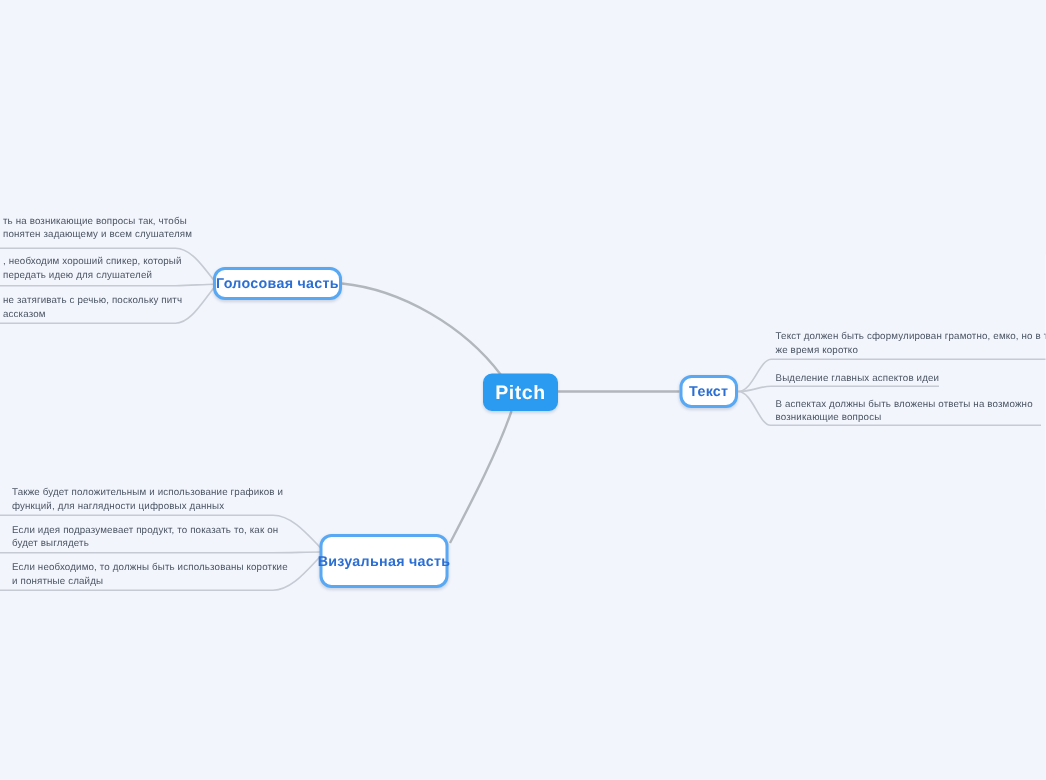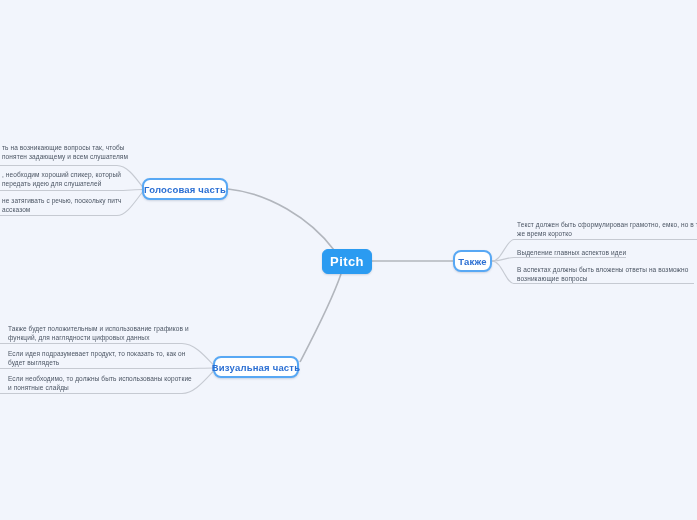--- a/index.html
+++ b/index.html
@@ -46,24 +46,24 @@
 
   <div class="node node-root" style="left:322px;top:249px;width:50px;height:25px;">
     <span class="nlabel">Pitch</span>
   </div>
 
   <div class="node node-branch" style="left:142px;top:178px;width:86px;height:22px;">
     <span class="nlabel">Голосовая часть</span>
   </div>
 
   <div class="node node-branch" style="left:453px;top:250px;width:39px;height:22px;">
-    <span class="nlabel">Также</span>
+    <span class="nlabel">Текст</span>
   </div>
 
-  <div class="node node-branch" style="left:213px;top:356px;width:86px;height:22px;">
+  <div class="node node-branch" style="left:213px;top:356px;width:86px;height:36px;">
     <span class="nlabel">Визуальная часть</span>
   </div>
 
   <div class="child" style="left:2px;top:144px;">
     <div class="tline">ть на возникающие вопросы так, чтобы</div>
     <div class="tline">понятен задающему и всем слушателям</div>
   </div>
   <div class="child" style="left:2px;top:171px;">
     <div class="tline">, необходим хороший спикер, который</div>
     <div class="tline">передать идею для слушателей</div>

